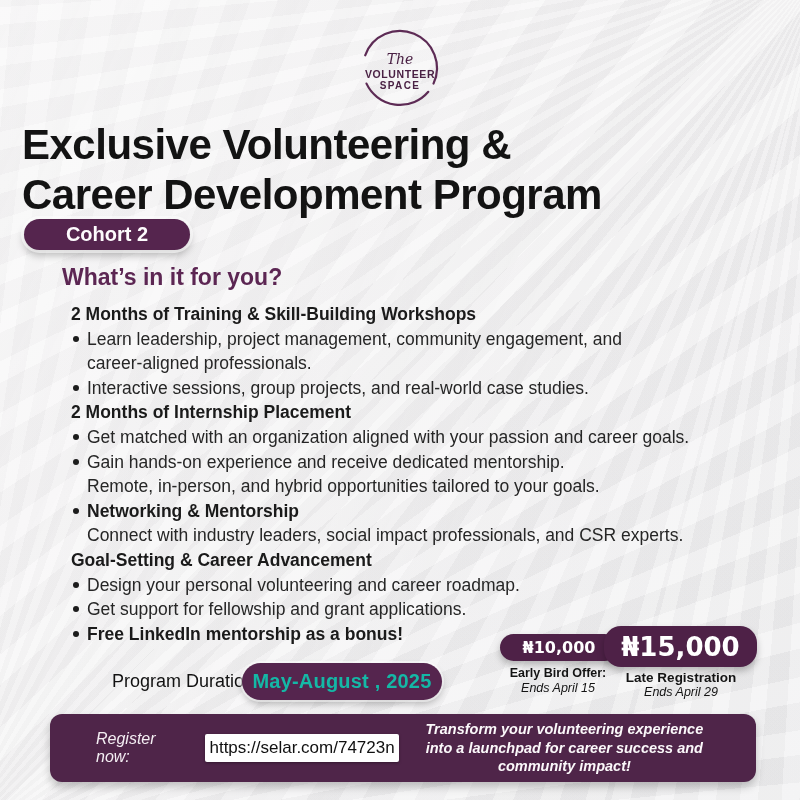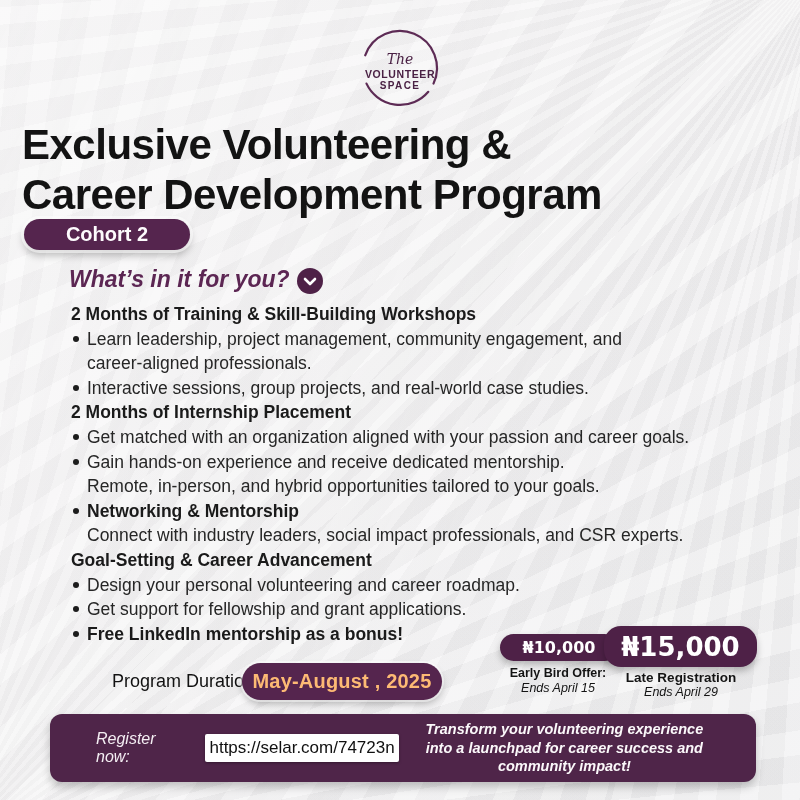--- a/index.html
+++ b/index.html
@@ -43,23 +43,23 @@
   .cohort-pill{
     left:24px;top:219px;width:166px;height:31px;
     background:#55254e;border-radius:16px;
     display:flex;align-items:center;justify-content:center;
     color:#fdfbfd;font-weight:bold;font-size:20px;
     box-shadow:0 0 0 3px rgba(255,255,255,.55), 0 5px 8px rgba(0,0,0,.28);
   }
 
   
   .benefits-heading{
-    left:69px;top:264px;height:30px;
+    left:62px;top:264px;height:30px;
     display:flex;align-items:center;gap:7px;
-    font-style:italic;font-weight:600;font-size:23px;color:#5c2653;
+    font-weight:600;font-size:23px;color:#5c2653;flex-direction:column;
   }
   .benefits-heading .expander{width:26px;height:26px;margin-top:3px;}
   .benefits-list{
     left:71px;top:302px;width:690px;
     font-size:17.5px;line-height:24.6px;color:#262626;
   }
   .b-line{display:flex;align-items:flex-start;}
   .b-line.bold{font-weight:bold;color:#1a1a1a;}
   .b-dot{
     flex:0 0 auto;width:6px;height:6px;border-radius:50%;
@@ -83,21 +83,21 @@
   .price-label .pl-bold{font-weight:bold;font-size:12.5px;line-height:15px;}
   .price-label .pl-italic{font-style:italic;font-size:12.5px;line-height:15px;}
   .late-label .pl-bold{font-size:13.5px;}
 
   
   .duration-label{left:112px;top:671px;font-size:18px;color:#121212;}
   .duration-pill{
     left:242px;top:663px;width:200px;height:37px;
     background:#55254e;border-radius:19px;
     display:flex;align-items:center;justify-content:center;
-    color:#fdba74;font-weight:bold;font-size:20px;letter-spacing:.2px;
+    color:#14b8a6;font-weight:bold;font-size:20px;letter-spacing:.2px;
     box-shadow:0 0 0 2px rgba(255,255,255,.5), 0 4px 7px rgba(0,0,0,.25);
   }
 
   
   .footer-bar{
     left:50px;top:714px;width:706px;height:68px;
     background:#4f2549;border-radius:12px;
     display:flex;align-items:center;
     box-shadow:0 5px 9px rgba(0,0,0,.22);
   }

